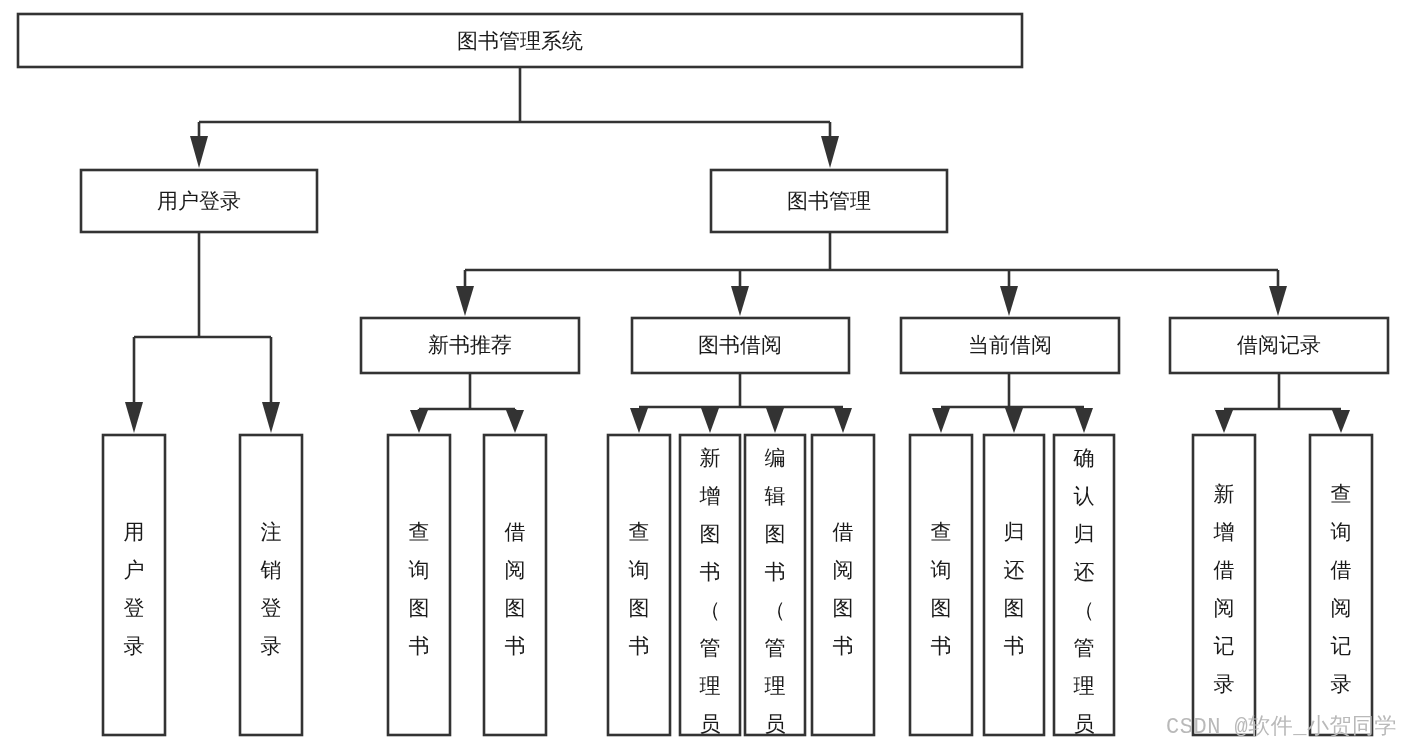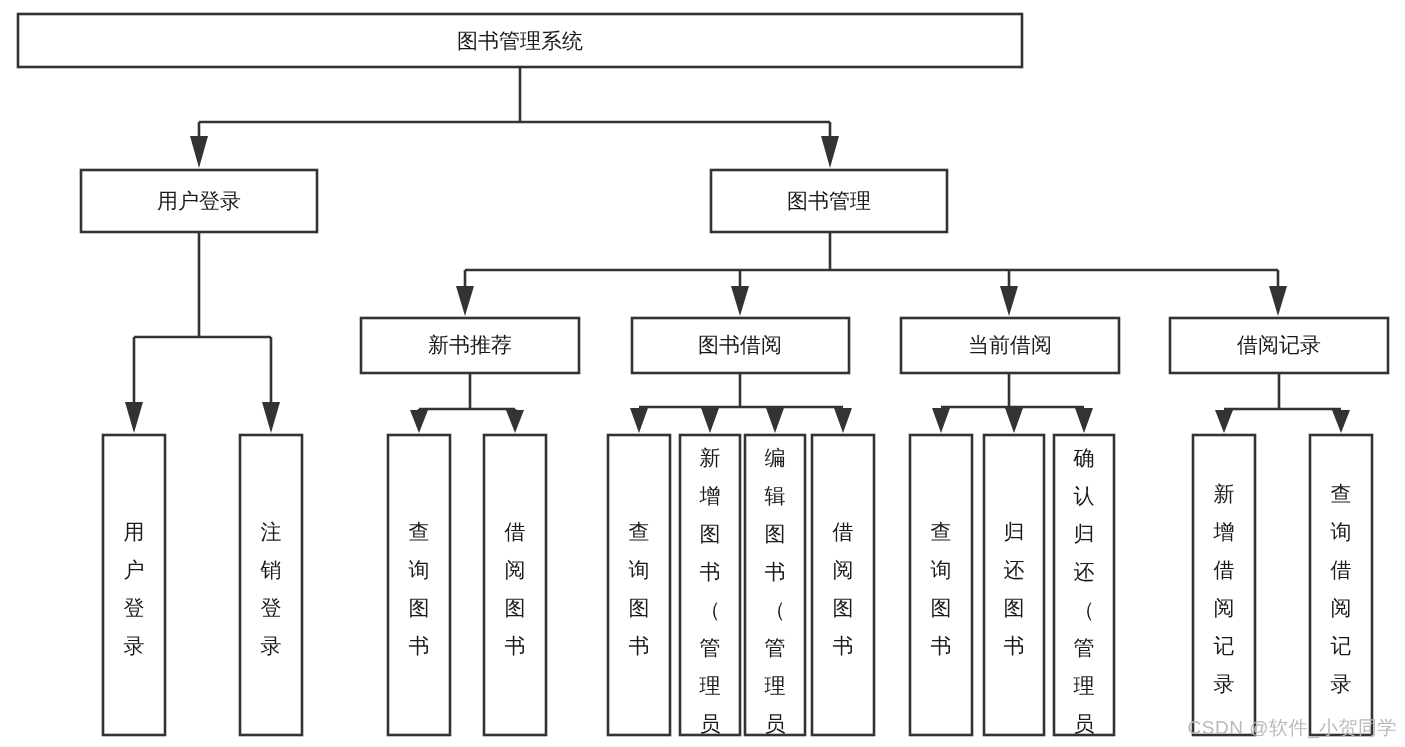--- a/index.html
+++ b/index.html
@@ -44,22 +44,22 @@
   .leaf-label {
     font-family: "Liberation Sans", "DejaVu Sans", sans-serif;
     fill: #1a1a1a;
     font-size: 21px;
     text-anchor: middle;
   }
   .watermark-text {
     position: absolute;
     right: 8px;
     bottom: 6px;
-    font-family: Liberation Sans, sans-serif;
-    font-size: 19px;
+    font-family: Liberation Mono, monospace;
+    font-size: 22px;
     color: #b9b9b9;
     white-space: nowrap;
     letter-spacing: 0.5px;
     pointer-events: none;
   }
 </style>
 </head>
 <body>
 
 <svg id="diagram" viewBox="0 0 1405 747" xmlns="http://www.w3.org/2000/svg">

